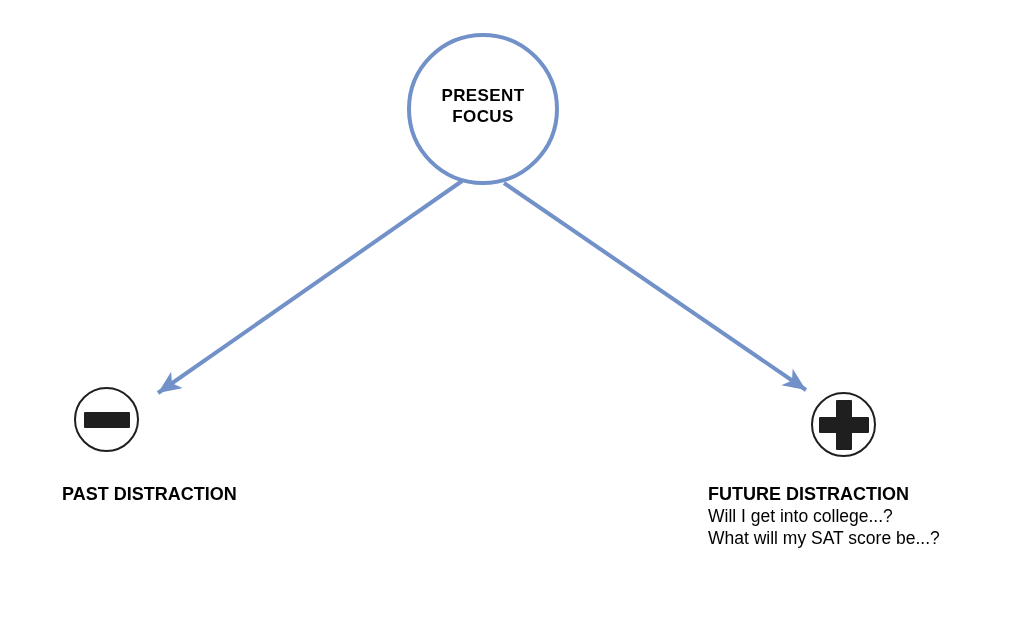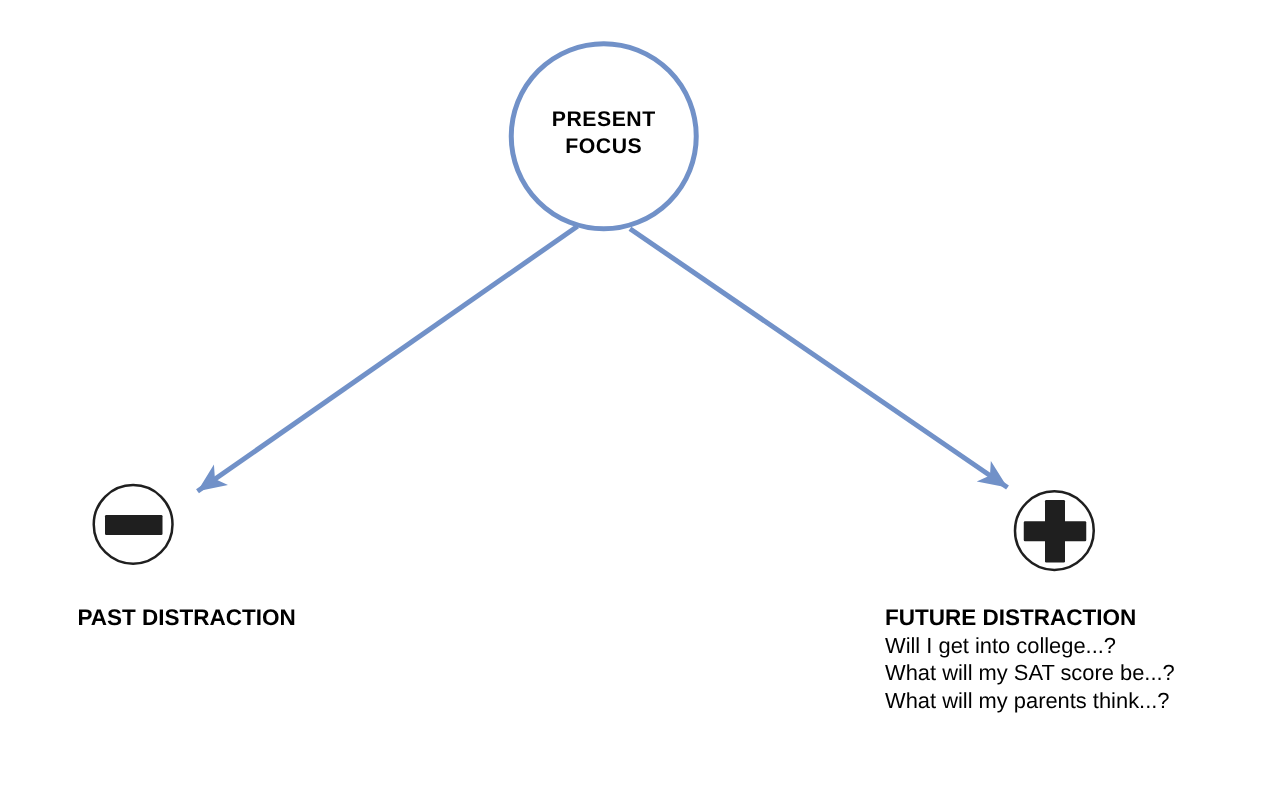--- a/index.html
+++ b/index.html
@@ -80,16 +80,15 @@
   </div>
 
   <div class="text-block left">
     <div class="block-title">PAST DISTRACTION</div>
   </div>
 
   <div class="text-block right">
     <div class="block-title">FUTURE DISTRACTION</div>
     <div class="item">Will I get into college...?</div>
     <div class="item">What will my SAT score be...?</div>
-    <div class="item">What will my parents think...?</div>
   </div>
 
 </div>
 
 </body></html>

